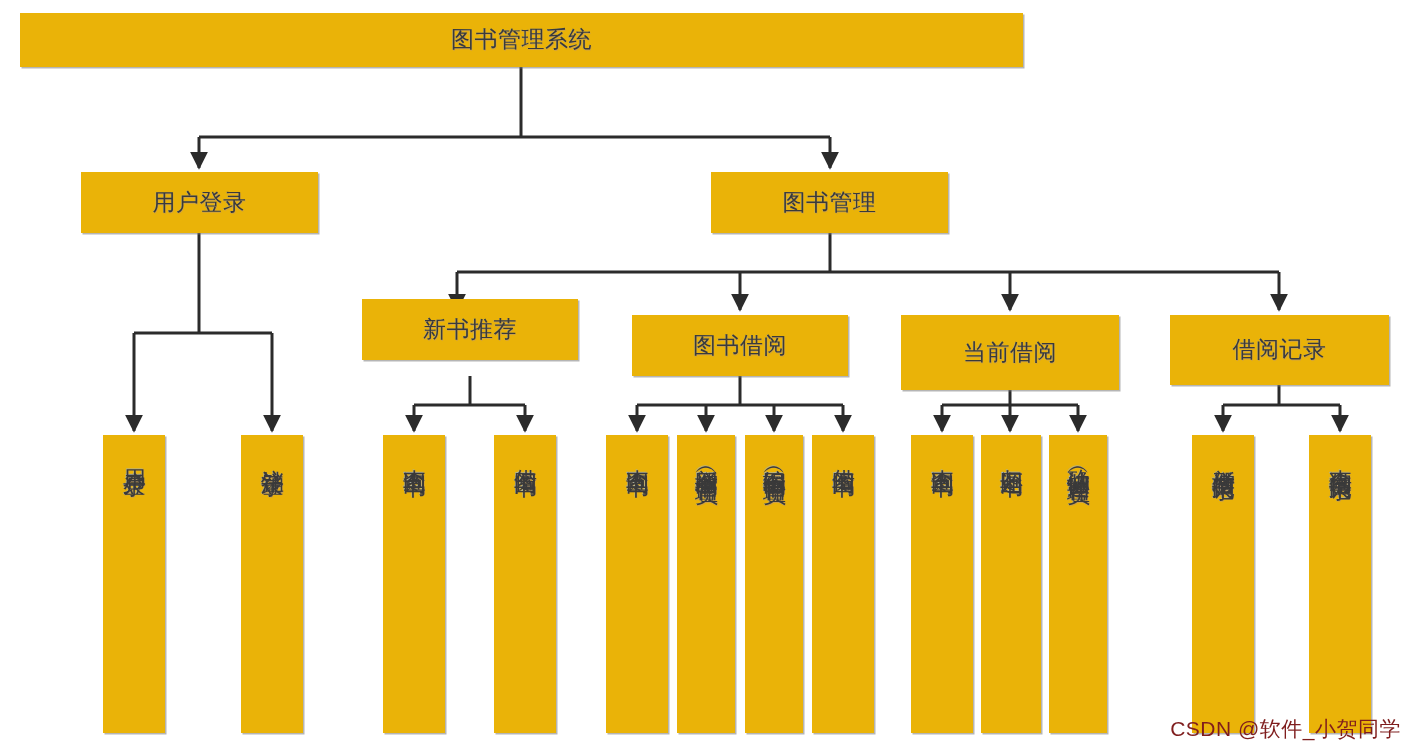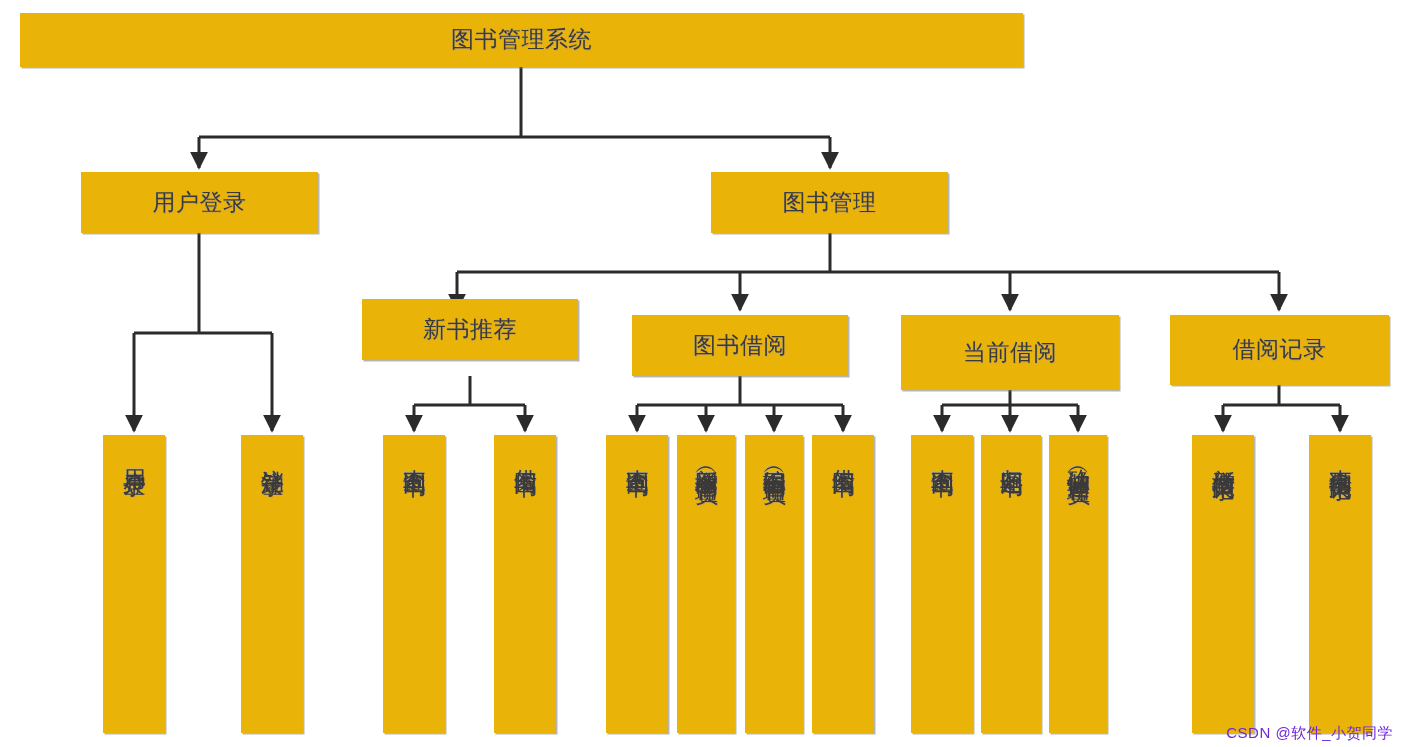--- a/index.html
+++ b/index.html
@@ -54,24 +54,24 @@
     writing-mode: vertical-rl;
     text-orientation: upright;
     -webkit-writing-mode: vertical-rl;
     font-size: 23px;
     line-height: 1.30;
     letter-spacing: 2px;
     white-space: normal;
   }
   #watermark {
     position: absolute;
-    right: 12px;
+    right: 4px;
     bottom: 4px;
-    font-size: 15px;
-    color: #6d28d9;
+    font-size: 21px;
+    color: #7f1d1d;
     letter-spacing: 0.5px;
     z-index: 5;
     white-space: nowrap;
     font-family: "Liberation Sans", "DejaVu Sans", sans-serif;
   }
 </style>
 </head>
 <body>
 
 <div id="diagram-canvas">

